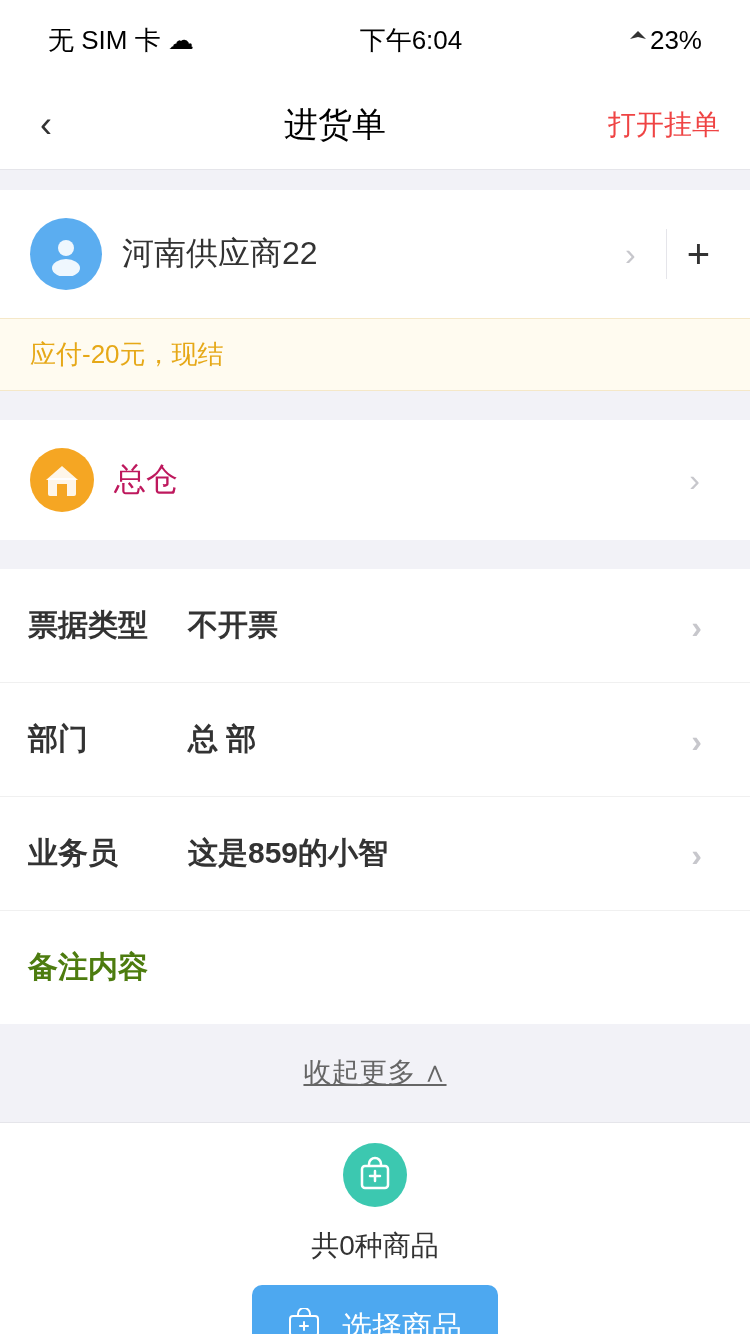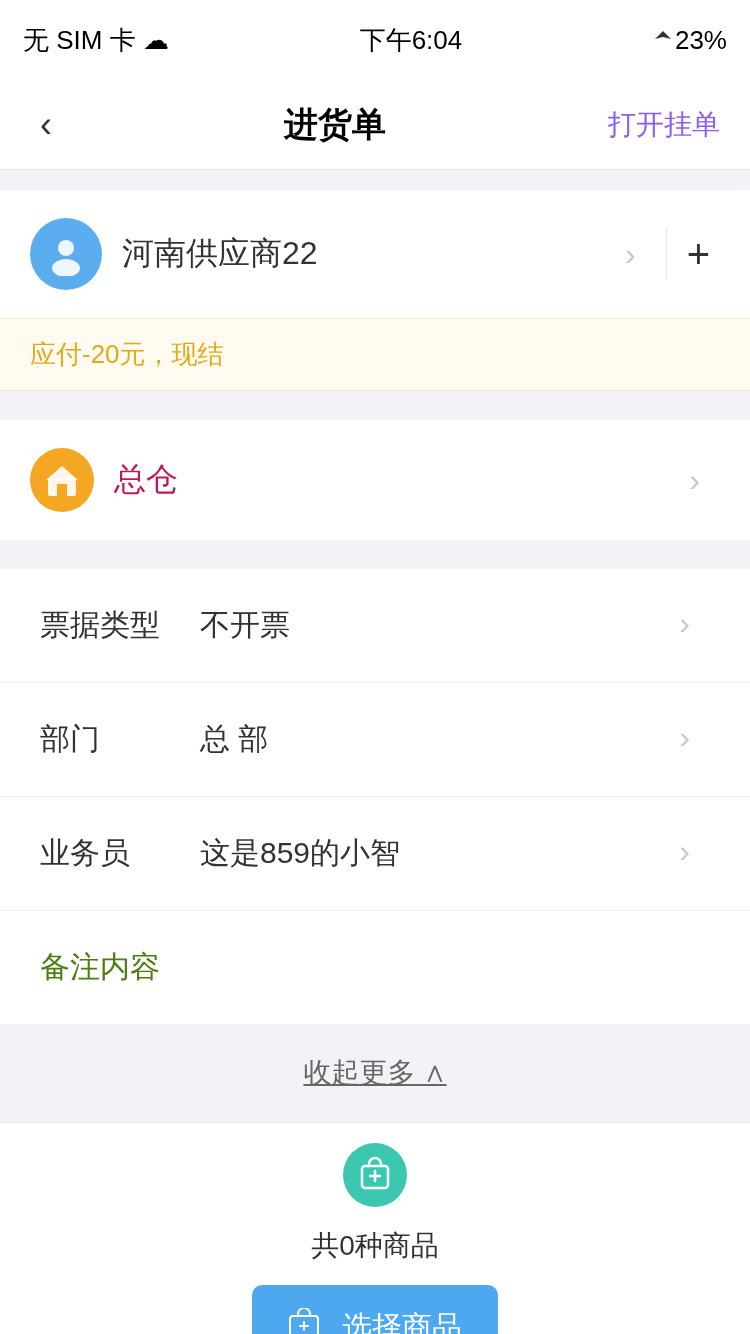--- a/index.html
+++ b/index.html
@@ -11,21 +11,21 @@
       background: #f2f2f7;
       font-size: 28px;
     }
 
     
     .status-bar {
       display: flex;
       justify-content: space-between;
       align-items: center;
       height: 80px;
-      padding: 0 23px;
+      padding: 0 48px;
       background: #fff;
       font-size: 26px;
       font-weight: 500;
     }
     .status-left { display: flex; align-items: center; gap: 10px; }
     .status-right { display: flex; align-items: center; gap: 2px; }
 
     
     .nav-bar {
       display: flex;
@@ -37,26 +37,26 @@
       border-bottom: 1px solid #e5e5ea;
     }
     .nav-back {
       font-size: 36px;
       color: #333;
       cursor: pointer;
       padding: 10px;
     }
     .nav-title {
       font-size: 34px;
-      font-weight: 700;
+      font-weight: 400;
       color: #000;
     }
     .nav-action {
       font-size: 28px;
-      color: #8b5cf6;
+      color: #ef4444;
       cursor: pointer;
     }
 
     
     .section-gap {
       height: 20px;
       background: #f2f2f7;
     }
 
     
@@ -141,24 +141,25 @@
       font-size: 32px;
       color: #be185d;
     }
 
     
     .form-section {
       background: #fff;
     }
     .form-row {
       display: flex;
-      align-items: flex-start;
-      padding: 36px 40px;
+      align-items: flex-end;
+      padding: 36px 28px;
       border-bottom: 1px solid #f0f0f0;
       min-height: 100px;
+      font-weight: bold;
     }
     .form-row:last-child {
       border-bottom: none;
     }
     .form-label {
       font-size: 30px;
       color: #333;
       width: 160px;
       flex-shrink: 0;
     }

